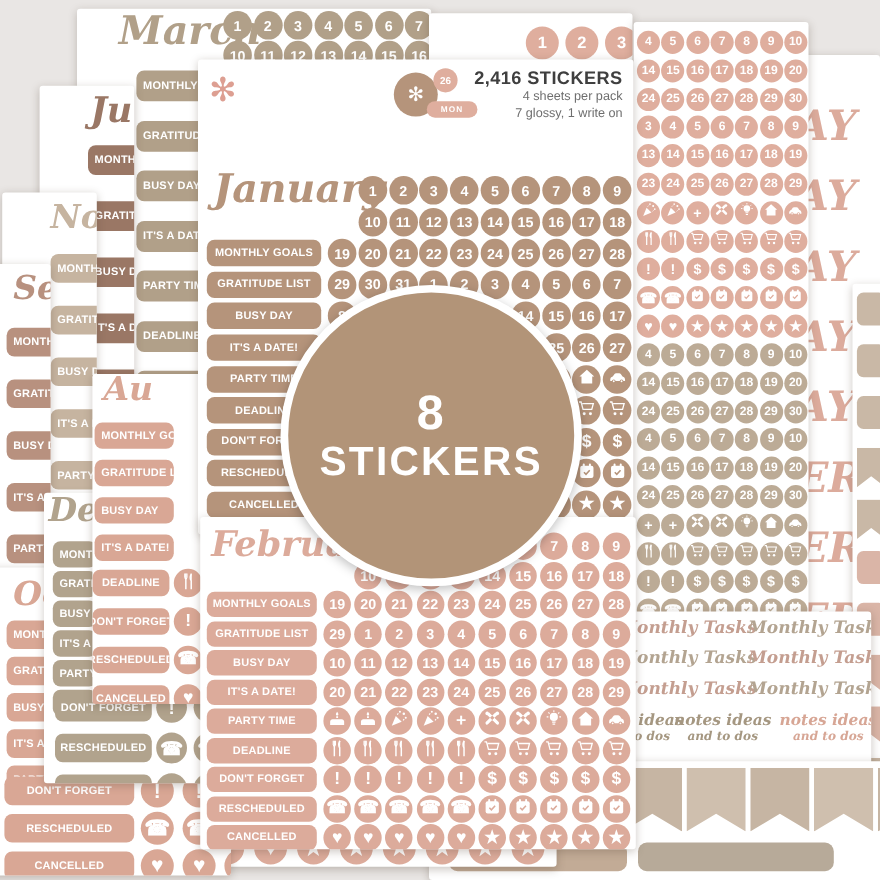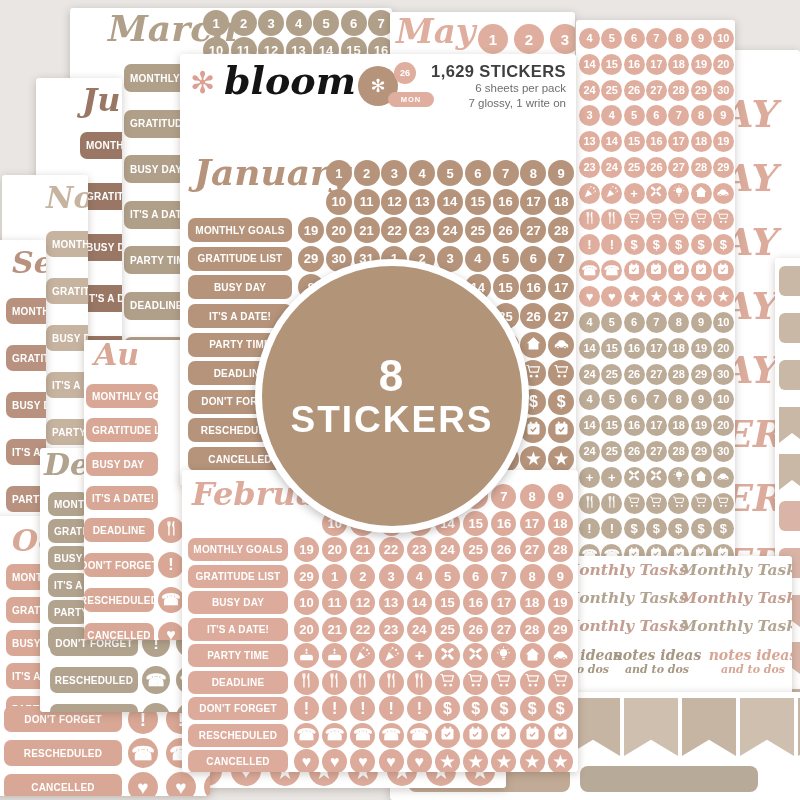--- a/index.html
+++ b/index.html
@@ -102,21 +102,20 @@
       <div class="lbl left" style="left: 54px; top: 101.5px; width: 152px; height: 28px; background: rgb(177, 160, 137);">GRATITUDE LIST</div>
       <div class="lbl left" style="left: 54px; top: 147px; width: 152px; height: 28px; background: rgb(177, 160, 137);">BUSY DAY</div>
       <div class="lbl left" style="left: 54px; top: 192.5px; width: 152px; height: 28px; background: rgb(177, 160, 137);">IT'S A DATE!</div>
       <div class="lbl left" style="left: 54px; top: 238px; width: 152px; height: 28px; background: rgb(177, 160, 137);">PARTY TIME</div>
       <div class="lbl left" style="left: 54px; top: 283.5px; width: 152px; height: 28px; background: rgb(177, 160, 137);">DEADLINE</div>
       <div class="lbl left" style="left: 54px; top: 329px; width: 152px; height: 28px; background: rgb(177, 160, 137);">DON'T FORGET</div>
       <div class="lbl left" style="left: 54px; top: 374.5px; width: 152px; height: 28px; background: rgb(177, 160, 137);">RESCHEDULED</div>
       <div class="lbl left" style="left: 54px; top: 420px; width: 152px; height: 28px; background: rgb(177, 160, 137);">CANCELLED</div>
     </div>
     <div class="sheet" style="left: 390px; top: 12px; width: 185px; height: 54px;">
-      <div class="script" style="left: 6px; top: 2px; font-size: 34px; color: rgb(223, 174, 158);">May</div>
       <div class="circ" style="left: 88px; top: 12px; width: 30px; height: 30px; background: rgb(223, 174, 158);">
         <span style="font-size: 15px;">1</span>
       </div>
       <div class="circ" style="left: 124px; top: 12px; width: 30px; height: 30px; background: rgb(223, 174, 158);">
         <span style="font-size: 15px;">2</span>
       </div>
       <div class="circ" style="left: 160px; top: 12px; width: 30px; height: 30px; background: rgb(223, 174, 158);">
         <span style="font-size: 15px;">3</span>
       </div>
     </div>
@@ -953,29 +952,28 @@
         <span style="font-size: 16px;">☎</span>
       </div>
       <div class="lbl center" style="left: 0px; top: 283px; width: 70px; height: 24px; background: rgb(217, 167, 149);">CANCELLED</div>
       <div class="circ" style="left: 74px; top: 282px; width: 26px; height: 26px; background: rgb(217, 167, 149);">
         <span style="font-size: 16px;">♥</span>
       </div>
     </div>
     <div class="sheet" style="left: 180px; top: 54px; width: 396px; height: 432px;">
       <div id="front-header">
     <span class="flower">✻</span>
-    <span class="brand">bloom</span>
     <span class="cluster">
       <span class="cl-big">✻</span>
       <span class="cl-day">26</span>
       <span class="cl-mon">MON</span>
     </span>
     <span class="info">
-      <div class="l1">1,629 STICKERS</div>
-      <div class="l2">6 sheets per pack</div>
+      <div class="l1">2,416 STICKERS</div>
+      <div class="l2">4 sheets per pack</div>
       <div class="l2">7 glossy, 1 write on</div>
     </span>
   </div>
       <div class="script" style="left: 14px; top: 100px; font-size: 36px; color: rgb(181, 148, 123);">January</div>
       <div class="circ" style="left: 145.8px; top: 106px; width: 26px; height: 26px; background: rgb(181, 148, 123);">
         <span style="font-size: 13px;">1</span>
       </div>
       <div class="circ" style="left: 173.6px; top: 106px; width: 26px; height: 26px; background: rgb(181, 148, 123);">
         <span style="font-size: 13px;">2</span>
       </div>

